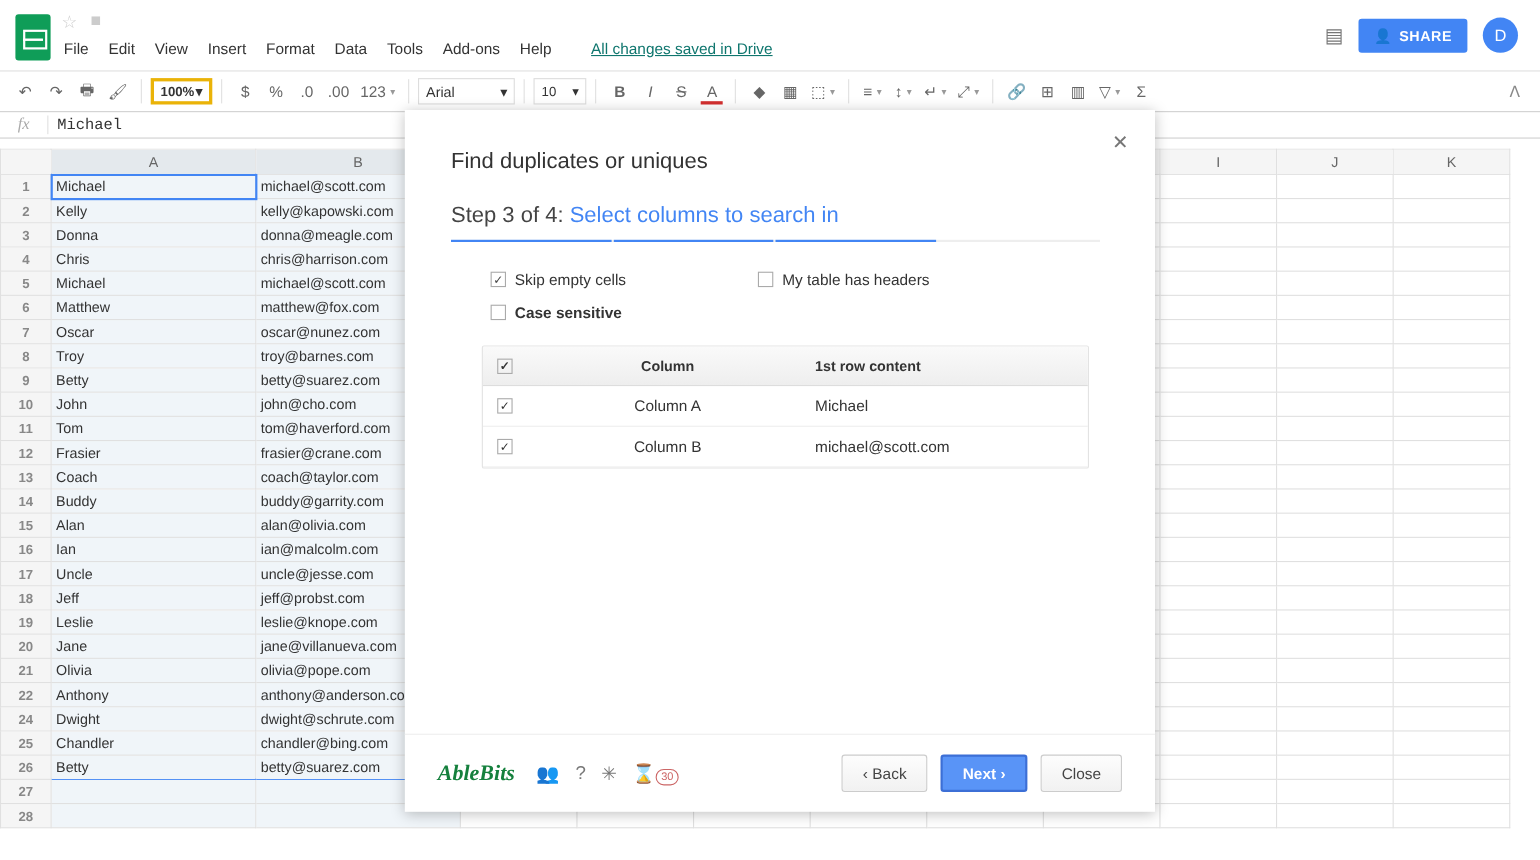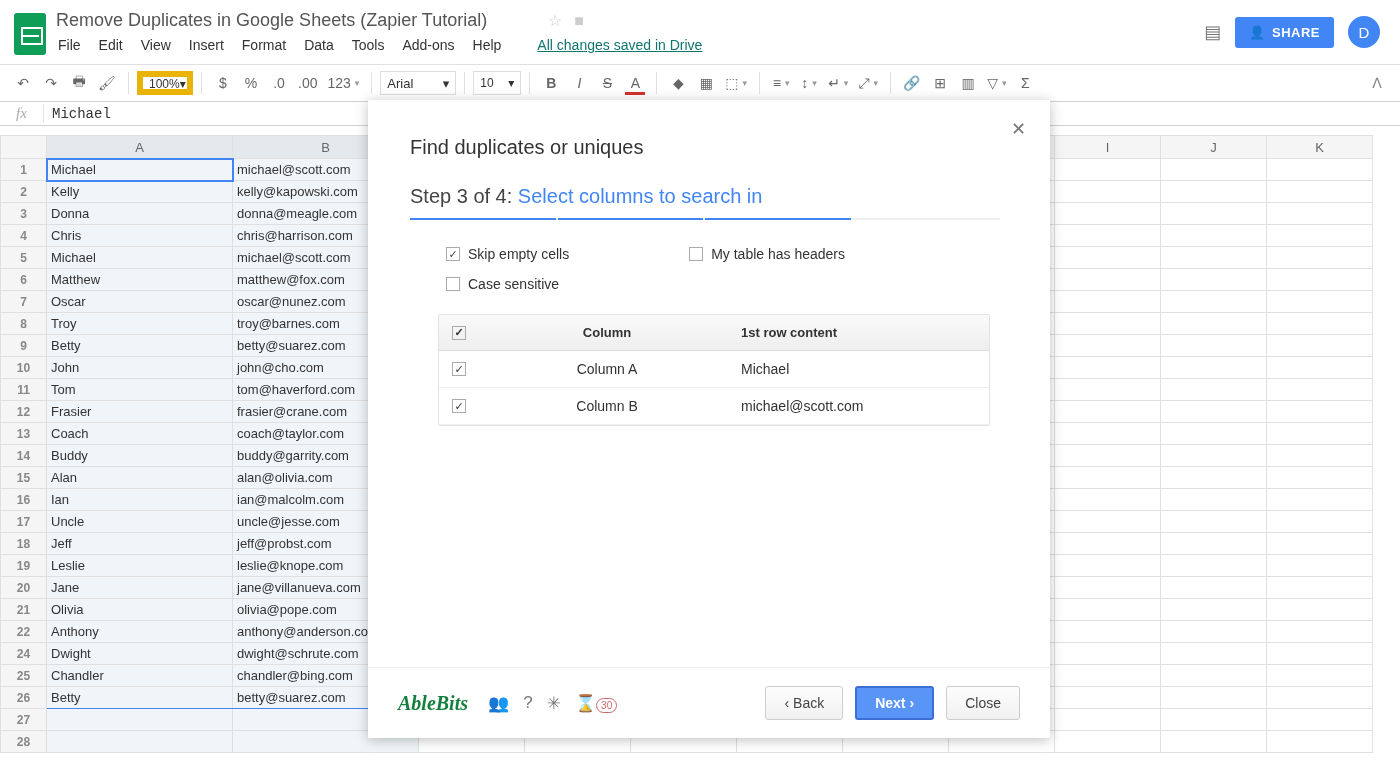--- a/index.html
+++ b/index.html
@@ -21,22 +21,22 @@
 .header-right { display: flex; align-items: center; gap: 14px; padding-right: 10px; padding-top: 8px; }
 .comments-icon { color: #777; font-size: 18px; }
 .share-btn { background: #4285f4; color: #fff; font-weight: bold; padding: 8px 14px; border-radius: 3px; display: flex; align-items: center; gap: 6px; font-size: 13px; letter-spacing: 0.5px; }
 .avatar { width: 32px; height: 32px; border-radius: 50%; background: #4285f4; color: #fff; display: flex; align-items: center; justify-content: center; font-size: 15px; }
 
 
 .toolbar { display: flex; align-items: center; border-top: 1px solid #e0e0e0; border-bottom: 1px solid #d0d0d0; height: 38px; padding: 0 10px; gap: 2px; margin-top: 4px; }
 .toolbar .sep { width: 1px; height: 22px; background: #e0e0e0; margin: 0 6px; }
 .tb-btn { min-width: 26px; height: 28px; display: flex; align-items: center; justify-content: center; color: #666; font-size: 14px; cursor: pointer; padding: 0 4px; }
 .tb-btn.dd::after { content: "▾"; font-size: 9px; margin-left: 4px; color: #999; }
-.zoom { width: 56px; border: 6px solid #eab308; height: 24px; display: flex; align-items: flex-start; padding: 0 6px; font-size: 12px; justify-content: space-between; }
-.font-box { width: 76px; border: 1px solid #ddd; height: 24px; display: flex; align-items: center; padding: 0 6px; font-size: 13px; justify-content: space-between; }
+.zoom { width: 56px; border: 3px solid #eab308; height: 24px; display: flex; align-items: center; padding: 0 6px; font-size: 12px; justify-content: space-between; font-weight: bold; }
+.font-box { width: 88px; border: 1px solid #ddd; height: 24px; display: flex; align-items: center; padding: 0 6px; font-size: 13px; justify-content: space-between; }
 .size-box { width: 48px; border: 1px solid #ddd; height: 24px; display: flex; align-items: center; padding: 0 6px; font-size: 12px; justify-content: space-between; }
 .text-color { position: relative; }
 .text-color::after { content: ""; position: absolute; bottom: 2px; left: 3px; right: 3px; height: 3px; background: #d32f2f; }
 .collapse { margin-left: auto; color: #888; }
 
 
 .formula-bar { display: flex; align-items: center; height: 24px; border-bottom: 1px solid #d0d0d0; }
 .fx { width: 44px; text-align: center; color: #aaa; font-style: italic; font-family: Georgia, serif; font-size: 15px; border-right: 1px solid #e0e0e0; }
 .fx-input { padding-left: 8px; font-family: 'Courier New', monospace; font-size: 14px; }
 
@@ -58,21 +58,21 @@
 .dialog { position: absolute; top: 100px; left: 368px; width: 682px; height: 638px; background: #fff; box-shadow: 0 2px 12px rgba(0,0,0,0.25); display: flex; flex-direction: column; }
 .dialog-close { position: absolute; top: 18px; right: 24px; color: #777; cursor: pointer; font-size: 18px; }
 .dialog-body { padding: 36px 42px 10px 42px; flex: 1; }
 .dialog-title { font-size: 20px; color: #333; font-weight: normal; }
 .dialog-step { font-size: 20px; color: #444; margin-top: 26px; }
 .dialog-step .link { color: #4285f4; }
 .progress { display: flex; height: 2px; background: #eee; margin-top: 10px; width: 590px; }
 .progress .seg { flex: 1; border-bottom: 2px solid #4285f4; margin-right: 2px; }
 .progress .seg.off { border-color: transparent; }
 .check-row { margin-top: 26px; display: flex; gap: 120px; padding-left: 36px; }
-.check-row2 { margin-top: 14px; padding-left: 36px; }
+.check-row2 { margin-top: 14px; padding-left: 36px; font-weight: bold; }
 .cbx { display: flex; align-items: center; gap: 8px; font-size: 14px; color: #333; }
 .cbx .box { width: 14px; height: 14px; border: 1px solid #aaa; display: flex; align-items: center; justify-content: center; font-size: 11px; color: #444; }
 .col-table { margin-top: 22px; border: 1px solid #e3e3e3; border-radius: 2px; overflow: hidden; width: 552px; margin-left: 28px; }
 .col-table .thead { display: flex; background: linear-gradient(#fafafa,#eee); border-bottom: 1px solid #ddd; font-weight: bold; font-size: 13px; color: #333; }
 .col-table .trow { display: flex; border-bottom: 1px solid #eee; font-size: 14px; color: #333; }
 .col-table .c1 { width: 40px; display: flex; align-items: center; justify-content: center; padding: 10px 0; }
 .col-table .c2 { width: 256px; padding: 10px 6px; text-align: center; }
 .col-table .c3 { flex: 1; padding: 10px 6px; }
 .dialog-footer { border-top: 1px solid #eee; padding: 18px 30px; display: flex; align-items: center; }
 .able-logo { font-family: Georgia, serif; font-size: 20px; font-style: italic; color: #15803d; font-weight: bold; }
@@ -85,21 +85,20 @@
 </style>
 </head>
 <body>
 
 <div class="header">
   <div class="sheets-logo">
       <div class="sheets-icon"></div>
     </div>
   <div class="title-area">
     <div class="doc-title">
-      <input value="Remove Duplicates in Google Sheets (Zapier Tutorial)" style="">
       <span class="star-icon">☆</span>
       <span class="folder-icon">■</span>
     </div>
     <div class="menubar" id="menubar">
 
     <span>File</span>
         <span>Edit</span>
         <span>View</span>
         <span>Insert</span>
         <span>Format</span>

